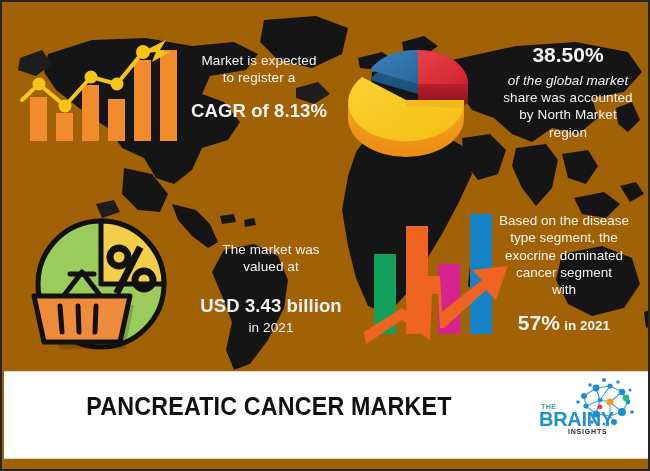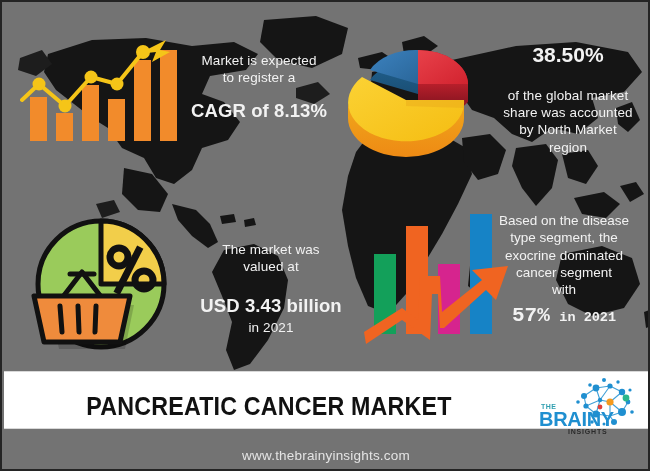--- a/index.html
+++ b/index.html
@@ -3,21 +3,21 @@
 <meta charset="utf-8">
 <style>
   html,body{margin:0;padding:0;}
   body{
     width:650px;height:471px;overflow:hidden;
     font-family:"Liberation Sans", sans-serif;
     background:#2e2e2e;
   }
   #infographic{
     position:relative;width:650px;height:471px;overflow:hidden;
-    background:#737373;
+    background:#a16207;
     border:2px solid #242424;
     box-sizing:border-box;
   }
   
   .map-layer{
     position:absolute;left:0;top:0;width:650px;height:371px;
     overflow:hidden;
   }
   .map-layer svg{position:absolute;left:-6px;top:-4px;width:662px;height:380px;}
   .map-land{fill:#151515;}
@@ -35,21 +35,21 @@
   #q1-chart{position:absolute;left:18px;top:26px;width:165px;height:116px;}
   
   #q2-chart{position:absolute;left:338px;top:24px;width:150px;height:140px;}
   
   #q3-chart{position:absolute;left:18px;top:212px;width:162px;height:140px;}
   
   #q4-chart{position:absolute;left:360px;top:206px;width:150px;height:140px;}
 
   
   #banner{
-    position:absolute;left:2px;top:369px;width:644px;height:58px;
+    position:absolute;left:2px;top:369px;width:644px;height:88px;
     background:#ffffff;box-sizing:border-box;
     border-top:1px solid #d8d8d8;border-bottom:1px solid #d8d8d8;
   }
   #banner-title{
     position:absolute;left:0;top:0;width:530px;height:68px;
     display:flex;align-items:center;justify-content:center;
     font-size:25px;font-weight:bold;color:#111;
     letter-spacing:.2px;
     font-family:"Liberation Sans", sans-serif;
     transform:scaleX(.93);transform-origin:center;
@@ -210,21 +210,21 @@
       <g>
         <path d="M8,74 A58,39 0 0 0 124,74 L124,92 A58,39 0 0 1 8,92 Z" fill="url(#yelSide)"></path>
         <path d="M66,74 L124,74 A58,39 0 1 1 22,51 Z" fill="url(#yelTop)"></path>
         <path d="M66,74 L124,74 L124,82 L66,80 Z" fill="#E9A81A" opacity=".45"></path>
       </g>
     </svg>
   </div>
 
   <div class="txtblock" style="left:488px;top:40px;width:156px;">
     <div class="txt-num">38.50%</div>
-    <div class="txt-reg" style="margin-top:18px;">of the global market</div>
+    <div class="txt-reg" style="margin-top:3px;font-style:italic;">of the global market</div>
     <div class="txt-reg">share was accounted</div>
     <div class="txt-reg">by North Market</div>
     <div class="txt-reg">region</div>
   </div>
 
   <div id="q3-chart">
     <svg viewBox="0 0 162 140" width="162" height="140" aria-hidden="true">
 
       <circle cx="81" cy="70" r="63" fill="#9ACB5B" stroke="#111" stroke-width="5"></circle>
 
@@ -268,21 +268,21 @@
                L134,92 L124,82 L82,120 L78,120 L76,86 L70,86 L68,132 L40,112 L4,136 Z"></path>
     </svg>
   </div>
 
   <div class="txtblock" style="left:478px;top:210px;width:168px;">
     <div class="txt-small">Based on the disease</div>
     <div class="txt-small">type segment, the</div>
     <div class="txt-small">exocrine dominated</div>
     <div class="txt-small">cancer segment</div>
     <div class="txt-small">with</div>
-    <div style="margin-top:5px;font-family:Liberation Mono, monospace;">
+    <div style="margin-top:12px;">
       <span class="txt-num">57%</span>
       <span class="inline-sm">in 2021</span>
     </div>
   </div>
 
   <div id="banner">
     <div id="banner-title">PANCREATIC CANCER MARKET</div>
 
     <div id="logo">
       <svg viewBox="0 0 74 56" aria-hidden="true">
@@ -329,15 +329,14 @@
         <circle cx="44" cy="26" r="3.6" fill="#F59A1E"></circle>
         <circle cx="34" cy="31" r="2.4" fill="#E0403A"></circle>
         <circle cx="60" cy="22" r="3.4" fill="#2BB78B"></circle>
       </svg>
       <span class="logo-the">THE</span>
       <span class="logo-brainy">BRAINY</span>
       <span class="logo-insights">INSIGHTS</span>
     </div>
   </div>
 
-  <div id="footer">www.thebrainyinsights.com</div>
 
 </div>
 
 </body></html>

